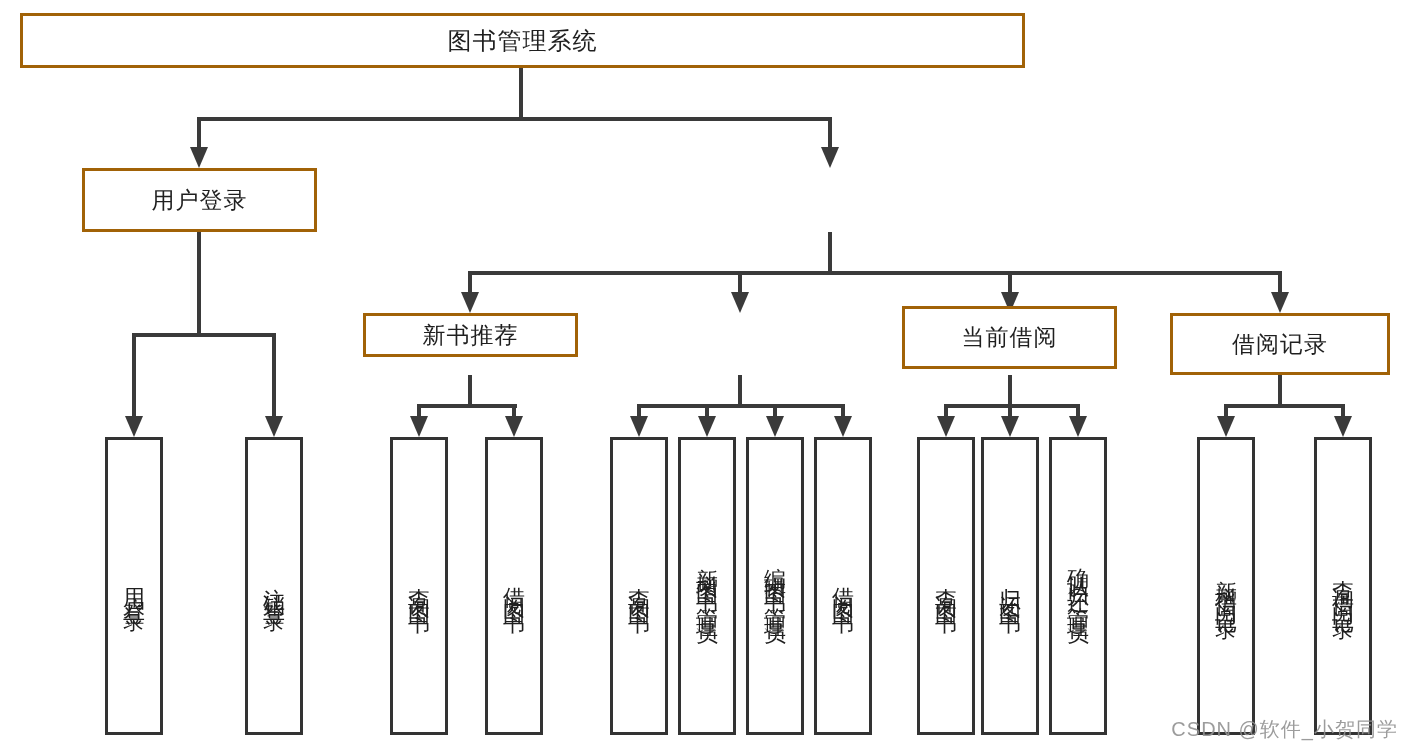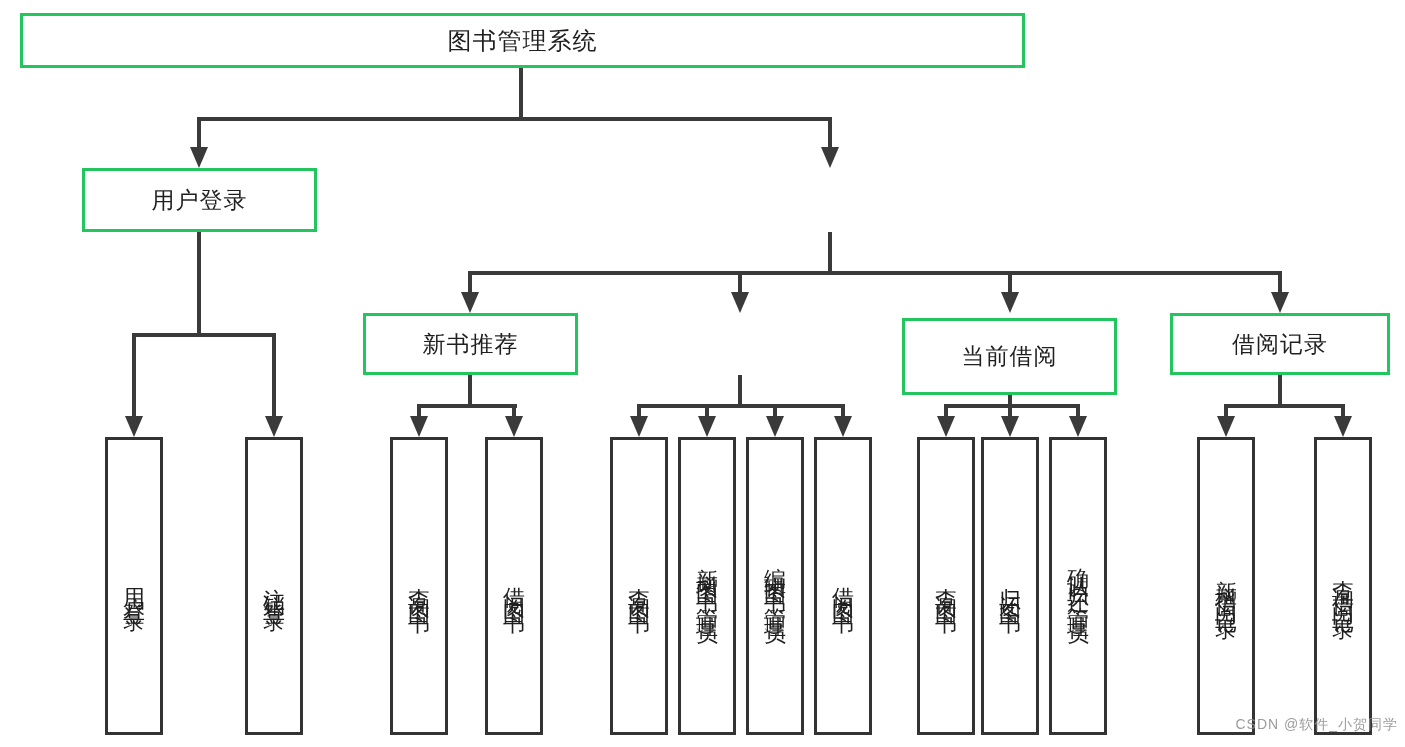--- a/index.html
+++ b/index.html
@@ -6,21 +6,21 @@
   #canvas{
     position:relative;
     width:1405px;height:747px;
     background:#ffffff;
     font-family:"Liberation Sans", sans-serif;
     overflow:hidden;
   }
   .hnode{
     position:absolute;
     box-sizing:border-box;
-    border:3px solid #22c55e;
+    border:3px solid #a16207;
     background:#ffffff;
     display:flex;align-items:center;justify-content:center;
     font-size:23px;color:#1f1f1f;
     letter-spacing:1px;
     z-index:2;
   }
   .hnode.root{font-size:24px;}
   .vnode{
     position:absolute;
     box-sizing:border-box;
@@ -41,21 +41,21 @@
   .vline,.hline{position:absolute;background:#3a3a3a;z-index:1;}
   .arrow-down{
     position:absolute;width:0;height:0;z-index:1;
     border-left:9px solid transparent;
     border-right:9px solid transparent;
     border-top:21px solid #3a3a3a;
   }
   .watermark{
     position:absolute;
     top:716px;right:7px;
-    font-size:14px;
+    font-size:20px;
     color:rgba(145,145,145,0.9);
     letter-spacing:1px;
     z-index:5;
     white-space:nowrap;
   }
 </style>
 </head>
 <body>
 
 <div id="canvas">
@@ -86,24 +86,24 @@
   <div class="hline" style="left:468px;top:271px;width:814px;height:4px"></div>
   <div class="vline" style="left:468px;top:271px;width:4px;height:26px"></div>
   <div class="arrow-down" style="left:461px;top:292px"></div>
   <div class="vline" style="left:738px;top:271px;width:4px;height:26px"></div>
   <div class="arrow-down" style="left:731px;top:292px"></div>
   <div class="vline" style="left:1008px;top:271px;width:4px;height:26px"></div>
   <div class="arrow-down" style="left:1001px;top:292px"></div>
   <div class="vline" style="left:1278px;top:271px;width:4px;height:26px"></div>
   <div class="arrow-down" style="left:1271px;top:292px"></div>
 
-  <div class="hnode" style="left:363px;top:313px;width:215px;height:62px">
+  <div class="hnode" style="left:363px;top:313px;width:215px;height:44px">
     <span>新书推荐</span>
   </div>
-  <div class="hnode" style="left:902px;top:318px;width:215px;height:77px">
+  <div class="hnode" style="left:902px;top:306px;width:215px;height:63px">
     <span>当前借阅</span>
   </div>
   <div class="hnode" style="left:1170px;top:313px;width:220px;height:62px">
     <span>借阅记录</span>
   </div>
 
   <div class="vline" style="left:468px;top:375px;width:4px;height:33px"></div>
   <div class="hline" style="left:417px;top:404px;width:100px;height:4px"></div>
   <div class="vline" style="left:417px;top:404px;width:4px;height:14px"></div>
   <div class="arrow-down" style="left:410px;top:416px"></div>

